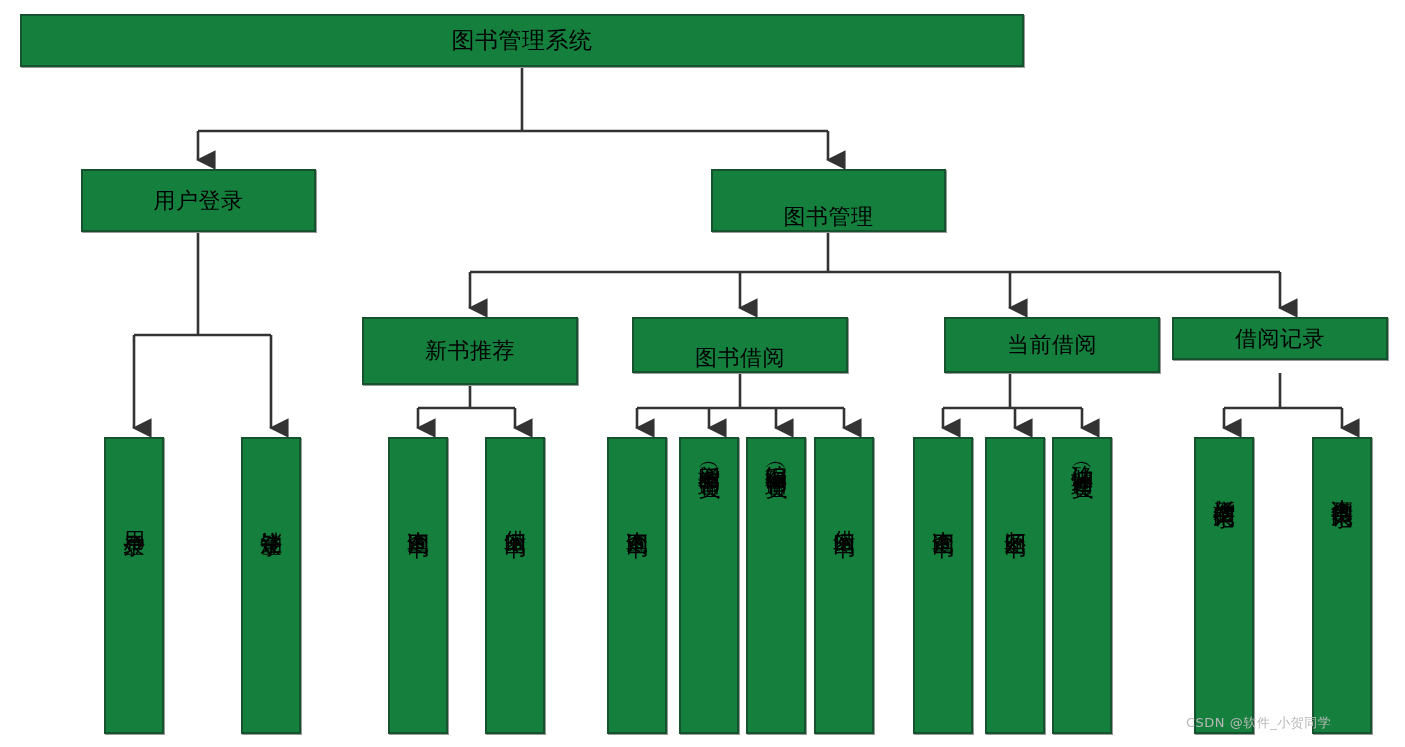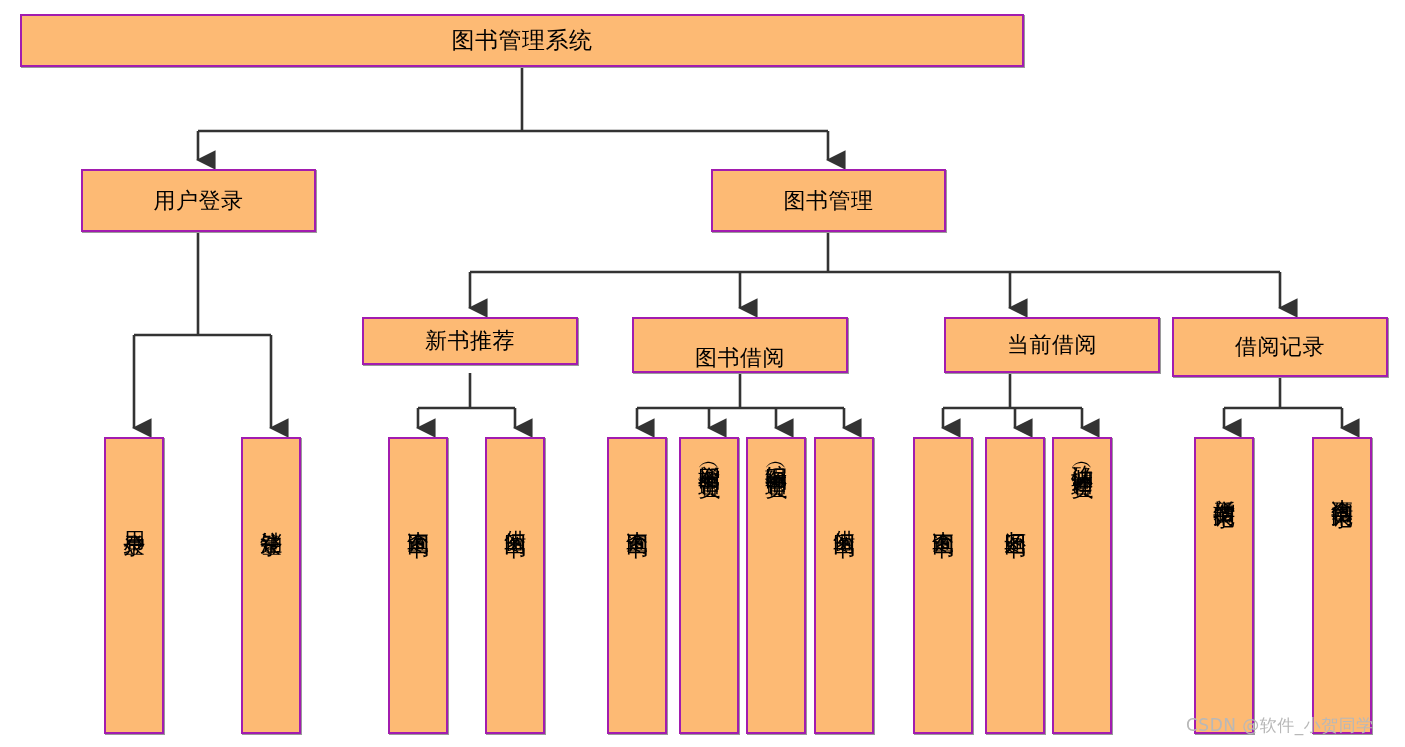--- a/index.html
+++ b/index.html
@@ -19,22 +19,22 @@
     position: absolute;
     left: 0;
     top: 0;
     width: 1405px;
     height: 747px;
     pointer-events: none;
   }
   .node {
     position: absolute;
     box-sizing: border-box;
-    background: #fdba74;
-    border: 2px solid #a21caf;
+    background: #15803d;
+    border: 2px solid #14532d;
     display: flex;
     align-items: center;
     justify-content: center;
     color: #000000;
     box-shadow: 1px 1px 0 #9a9a9a;
   }
   .node .label {
     text-align: center;
     line-height: 1.18;
     letter-spacing: 0.5px;
@@ -56,21 +56,21 @@
     font-size: 22px;
     line-height: 1.12;
     letter-spacing: 2px;
     display: block;
     margin: 0 auto;
   }
   #watermark {
     position: absolute;
     left: 1186px;
     top: 714px;
-    font-size: 17px;
+    font-size: 13px;
     color: #b8b8b8;
     white-space: nowrap;
     letter-spacing: 0.5px;
   }
 </style>
 </head>
 <body>
 
 <div id="canvas">
 
@@ -127,34 +127,34 @@
     </g>
   </svg>
 
   <div class="node horiz root" style="left:20px; top:14px; width:1004px; height:53px;">
     <span class="label">图书管理系统</span>
   </div>
 
   <div class="node horiz" style="left:81px; top:169px; width:235px; height:63px;">
     <span class="label">用户登录</span>
   </div>
-  <div class="node horiz" style="left:711px; top:169px; width:235px; height:63px;">
+  <div class="node horiz" style="left:711px; top:169px; width:235px; height:63px;align-items:flex-end;">
     <span class="label">图书管理</span>
   </div>
 
-  <div class="node horiz" style="left:362px; top:317px; width:216px; height:48px;">
+  <div class="node horiz" style="left:362px; top:317px; width:216px; height:68px;">
     <span class="label">新书推荐</span>
   </div>
   <div class="node horiz" style="left:632px; top:317px; width:216px; height:56px;align-items:flex-end;">
     <span class="label">图书借阅</span>
   </div>
   <div class="node horiz" style="left:944px; top:317px; width:216px; height:56px;">
     <span class="label">当前借阅</span>
   </div>
-  <div class="node horiz" style="left:1172px; top:317px; width:216px; height:60px;">
+  <div class="node horiz" style="left:1172px; top:317px; width:216px; height:43px;">
     <span class="label">借阅记录</span>
   </div>
 
   <div class="node leaf" style="left:104px; top:437px; width:60px; height:297px; padding-top:74px;">
     <span class="label">用户登录</span>
   </div>
   <div class="node leaf" style="left:241px; top:437px; width:60px; height:297px; padding-top:74px;">
     <span class="label">注销登录</span>
   </div>
 

